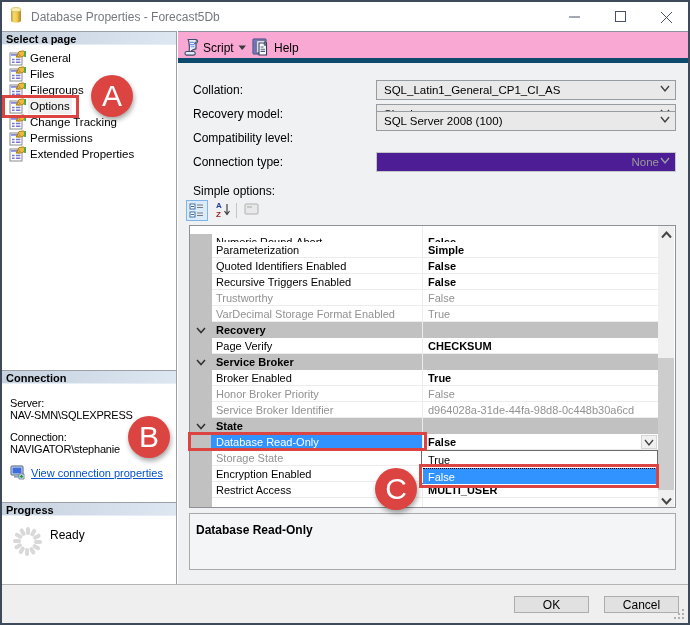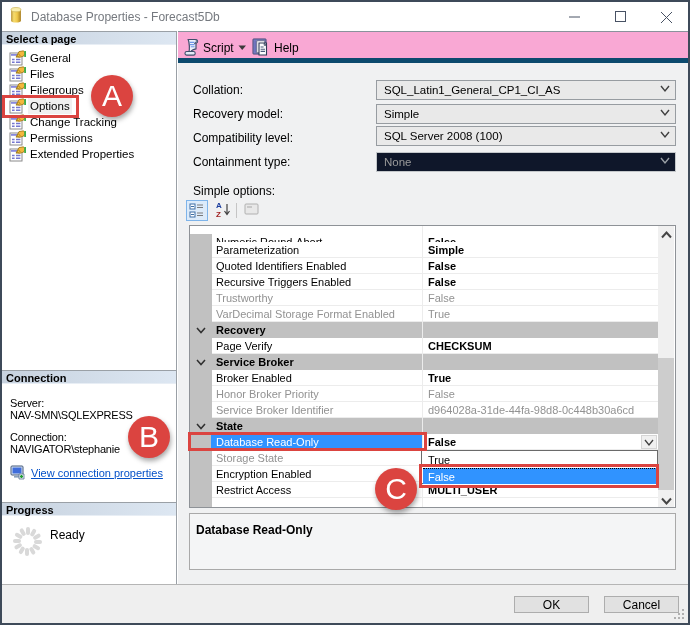--- a/index.html
+++ b/index.html
@@ -18,21 +18,21 @@
   .navitem .lbl { position:absolute; left:28px; top:2px; font-size:11.5px; }
   .navicon { position:absolute; left:7px; top:0px; }
   
   .rightpane { position:absolute; left:178px; top:31px; width:510px; height:553px; background:#f0f1f2; }
   .topline { position:absolute; left:0; top:0; width:510px; height:1px; background:#8a939c; }
   .toolbar { position:absolute; left:0; top:1px; width:510px; height:31px; background:#f9a8d4; border-bottom:5px solid #0c4a6e; }
   .toolbar .tlabel { position:absolute; top:9px; font-size:12px; }
   label.flabel { position:absolute; left:15px; font-size:12px; color:#000; }
   .combo { position:absolute; left:198px; width:300px; height:20px; background:#e9e9e9; border:1px solid #979ca1; font-size:11.5px; padding:3px 16px 0 7px; }
   .combo .arr { position:absolute; right:5px; top:4px; }
-  .combo.disabled { background:#0f172a; color:#9a9a9a; border-color:#c3c7ca; }
+  .combo.disabled { background:#4c1d95; color:#9a9a9a; border-color:#c3c7ca;text-align:right; }
   
   .sbtn { position:absolute; width:22px; height:21px; }
   
   .grid { position:absolute; left:11px; top:194px; width:487px; height:283px; background:#fff; border:1px solid #8e9297; }
   .grow { position:absolute; left:0; width:469px; height:16px; border-bottom:1px solid #ececec; background:#fff; }
   .grow .gut { position:absolute; left:0; top:0; width:22px; height:16px; background:#c1c1c1; }
   .grow .nm { position:absolute; left:26px; top:2px; white-space:nowrap; }
   .grow .vl { position:absolute; left:238px; top:2px; font-weight:bold; white-space:nowrap; }
   .grow.cat { background:#c1c1c1; border-bottom:none; }
   .grow.cat .nm { font-weight:bold; }
@@ -218,24 +218,24 @@
 
   <label class="flabel" style="top:52px">Collation:</label>
   <div class="combo" style="top:49px">SQL_Latin1_General_CP1_CI_AS<svg class="arr" width="10" height="8">
         <path d="M1 1 L5 6 L9 1" stroke="#404040" stroke-width="1.4" fill="none"></path>
       </svg></div>
   <label class="flabel" style="top:76px">Recovery model:</label>
   <div class="combo" style="top:73px">Simple<svg class="arr" width="10" height="8">
         <path d="M1 1 L5 6 L9 1" stroke="#404040" stroke-width="1.4" fill="none"></path>
       </svg></div>
   <label class="flabel" style="top:100px">Compatibility level:</label>
-  <div class="combo" style="top:95px">SQL Server 2008 (100)<svg class="arr" width="10" height="8">
+  <div class="combo" style="top:80px">SQL Server 2008 (100)<svg class="arr" width="10" height="8">
         <path d="M1 1 L5 6 L9 1" stroke="#404040" stroke-width="1.4" fill="none"></path>
       </svg></div>
-  <label class="flabel" style="top:124px">Containment type:</label>
+  <label class="flabel" style="top:124px">Connection type:</label>
   <div class="combo disabled" style="top:121px">None<svg class="arr" width="10" height="8">
         <path d="M1 1 L5 6 L9 1" stroke="#9aa0a6" stroke-width="1.4" fill="none"></path>
       </svg></div>
 
   <label class="flabel" style="top:153px">Simple options:</label>
 
   <div class="sbtn" style="left:8px;top:169px;background:#dcebfa;border:1px solid #7eb4ea">
     <svg width="20" height="19" viewBox="0 0 20 19">
       <rect x="3" y="3" width="5" height="5" fill="#fff" stroke="#3c6ea5"></rect>
         <path d="M4 5.5 h3" stroke="#3c6ea5"></path>

